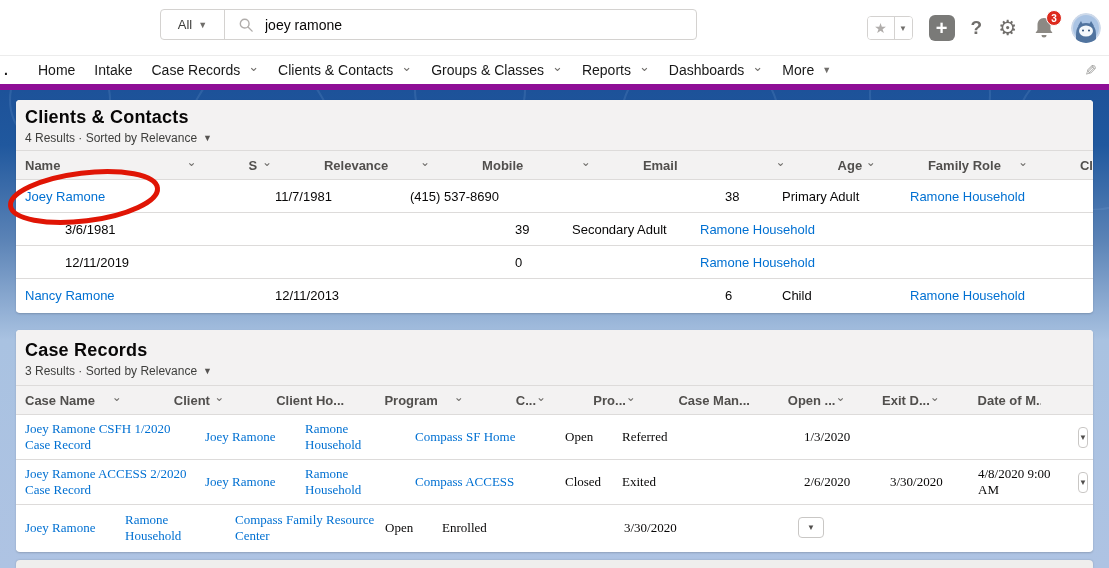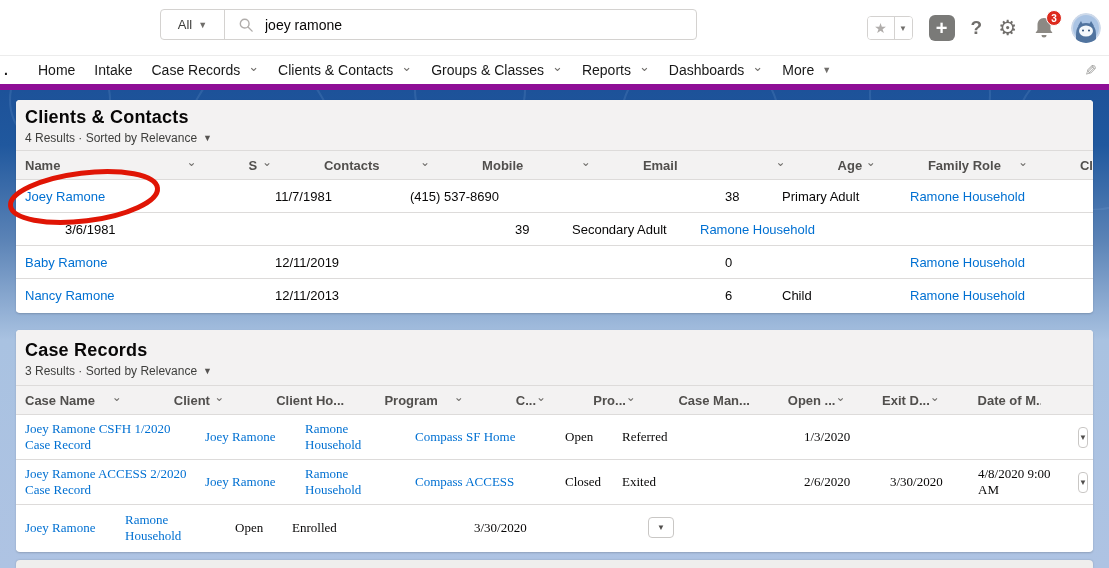--- a/index.html
+++ b/index.html
@@ -184,21 +184,21 @@
     <div class="thead">
       <div class="th c-name">
           <span>Name</span>
           <span class="th-chev">⌄</span>
         </div>
       <div class="th c-s">
           <span>S</span>
           <span class="th-chev">⌄</span>
         </div>
       <div class="th c-bd">
-          <span>Contacts</span>
+          <span>Relevance</span>
           <span class="th-chev">⌄</span>
         </div>
       <div class="th c-mob">
           <span>Mobile</span>
           <span class="th-chev">⌄</span>
         </div>
       <div class="th c-em">
           <span>Email</span>
           <span class="th-chev">⌄</span>
         </div>
@@ -228,21 +228,20 @@
     <div class="tr">
       <div class="td c-s"><span></span></div>
       <div class="td c-bd"><span>3/6/1981</span></div>
       <div class="td c-mob"><span></span></div>
       <div class="td c-em"><span></span></div>
       <div class="td c-age"><span>39</span></div>
       <div class="td c-fr"><span>Secondary Adult</span></div>
       <div class="td c-hh"><span class="slink">Ramone Household</span></div>
     </div>
     <div class="tr">
-      <div class="td c-name"><span class="slink">Baby Ramone</span></div>
       <div class="td c-s"><span></span></div>
       <div class="td c-bd"><span>12/11/2019</span></div>
       <div class="td c-mob"><span></span></div>
       <div class="td c-em"><span></span></div>
       <div class="td c-age"><span>0</span></div>
       <div class="td c-fr"><span></span></div>
       <div class="td c-hh"><span class="slink">Ramone Household</span></div>
     </div>
     <div class="tr">
       <div class="td c-name"><span class="slink">Nancy Ramone</span></div>
@@ -342,20 +341,21 @@
       <div class="td k-dm"><span>4/8/2020 9:00 AM</span></div>
       <div class="td k-act">
           <div class="row-action-btn">
             <span>▼</span>
           </div>
         </div>
     </div>
     <div class="tr">
       <div class="td k-client"><span class="slink">Joey Ramone</span></div>
       <div class="td k-hh"><span class="slink">Ramone Household</span></div>
+      <div class="td k-prog"><span class="slink">Compass Family Resource Center</span></div>
       <div class="td k-cs"><span>Open</span></div>
       <div class="td k-ps"><span>Enrolled</span></div>
       <div class="td k-cm"><span></span></div>
       <div class="td k-open"><span>3/30/2020</span></div>
       <div class="td k-exit"><span></span></div>
       <div class="td k-act">
           <div class="row-action-btn">
             <span>▼</span>
           </div>
         </div>

